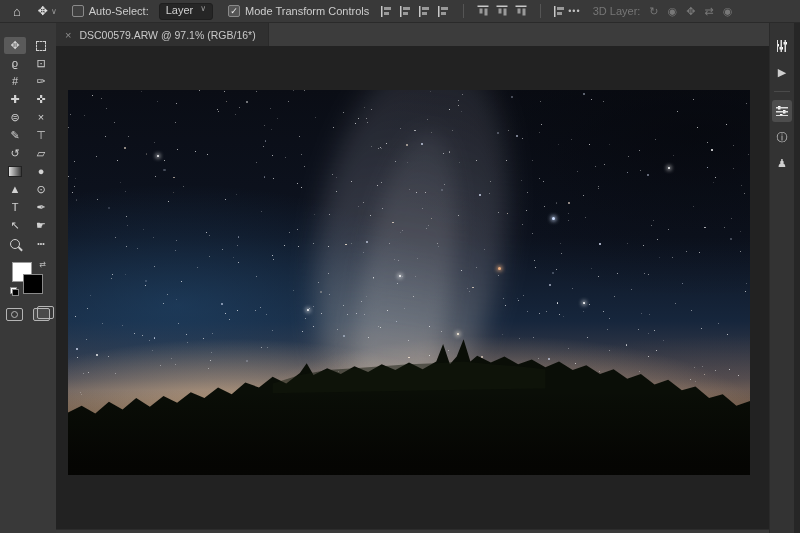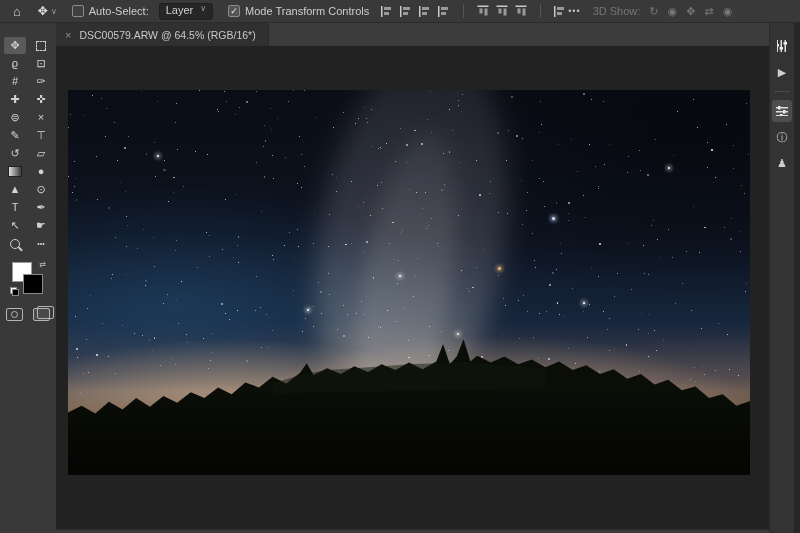--- a/index.html
+++ b/index.html
@@ -145,21 +145,21 @@
         <span class="aicon"></span>
         <span class="aicon"></span>
         <span class="obdiv"></span>
         <span class="aicon v"></span>
         <span class="aicon v"></span>
         <span class="aicon v"></span>
         <span class="obdiv"></span>
         <span class="aicon"></span>
       </span>
     <span class="ob-more">•••</span>
-    <span class="ob-3dlabel">3D Show:</span>
+    <span class="ob-3dlabel">3D Layer:</span>
     <span class="icons3d">
         <span>↻</span>
         <span>◉</span>
         <span>✥</span>
         <span>⇄</span>
         <span>◉</span>
       </span>
   </div>
 
   <div class="main">
@@ -206,21 +206,21 @@
       <div class="modebtns">
         <span class="qmask"></span>
         <span class="smode"></span>
       </div>
     </div>
 
     <div class="center">
       <div class="tabbar">
         <div class="tab">
           <span class="tabclose">×</span>
-          <span>DSC00579.ARW @ 64.5% (RGB/16*)</span>
+          <span>DSC00579.ARW @ 97.1% (RGB/16*)</span>
         </div>
       </div>
 
       <div class="canvas">
         <div class="photo">
           <div class="sky"></div>
           <div class="milkyway"></div>
           <div class="mwcore"></div>
           <div class="stars" id="stars">
               <i style="left: 29.9265%; top: 42.8411%; height: 1px; width: 1px; opacity: 0.91;"></i>

